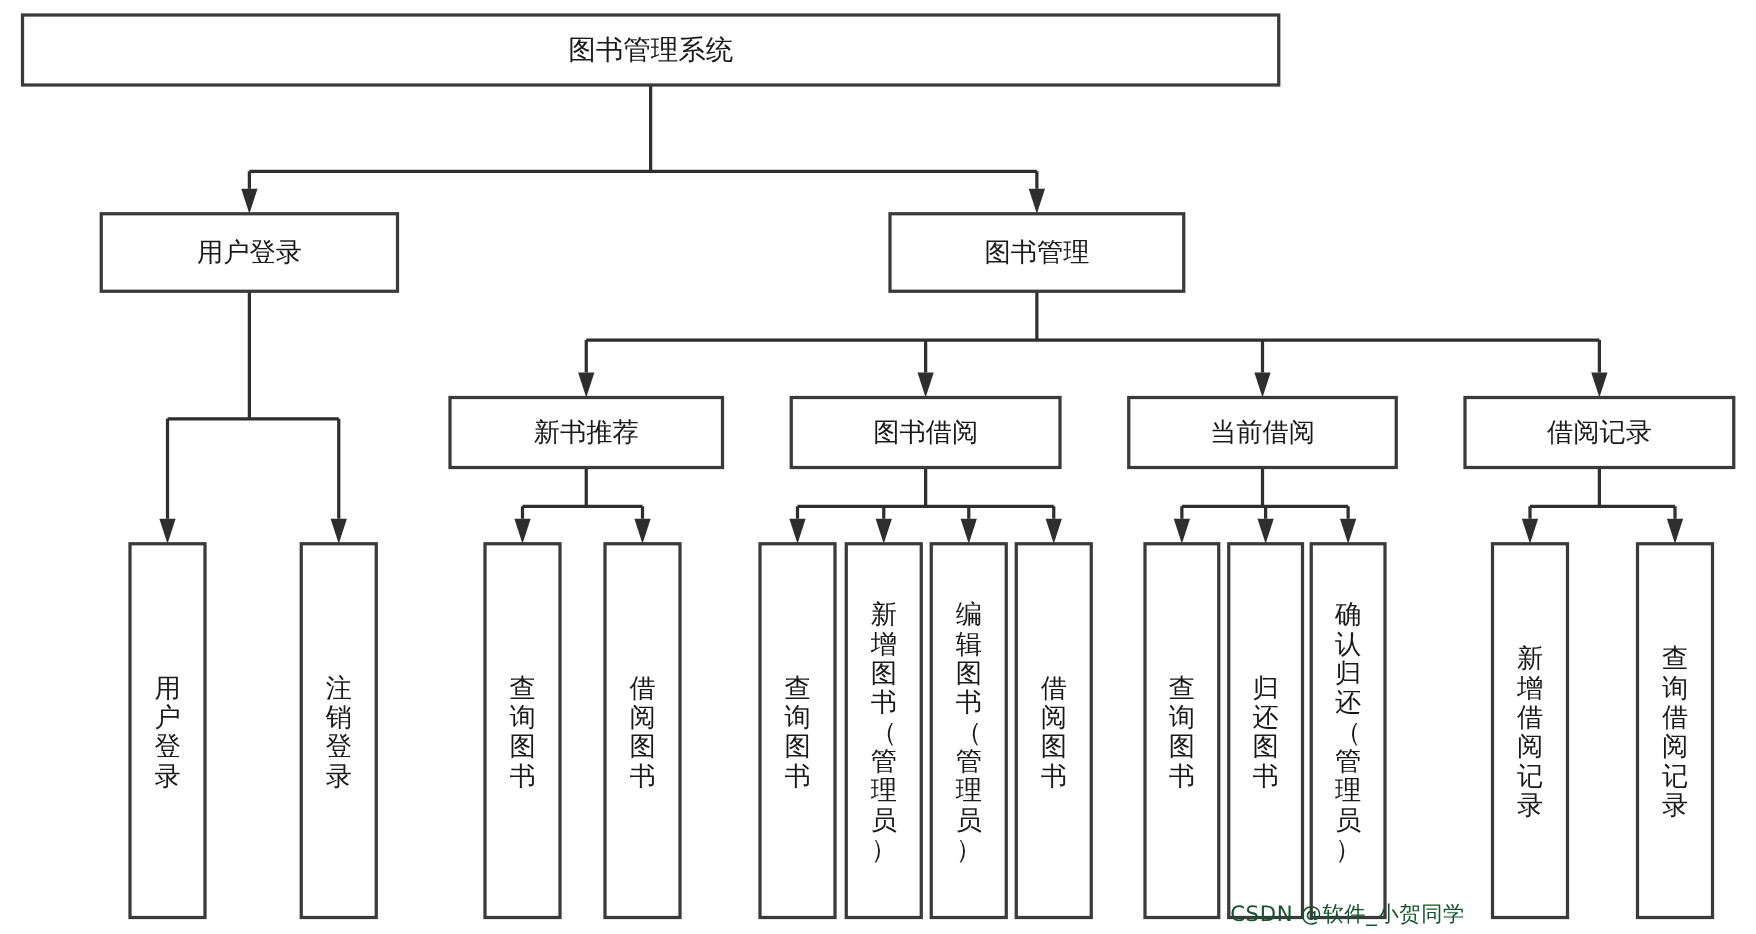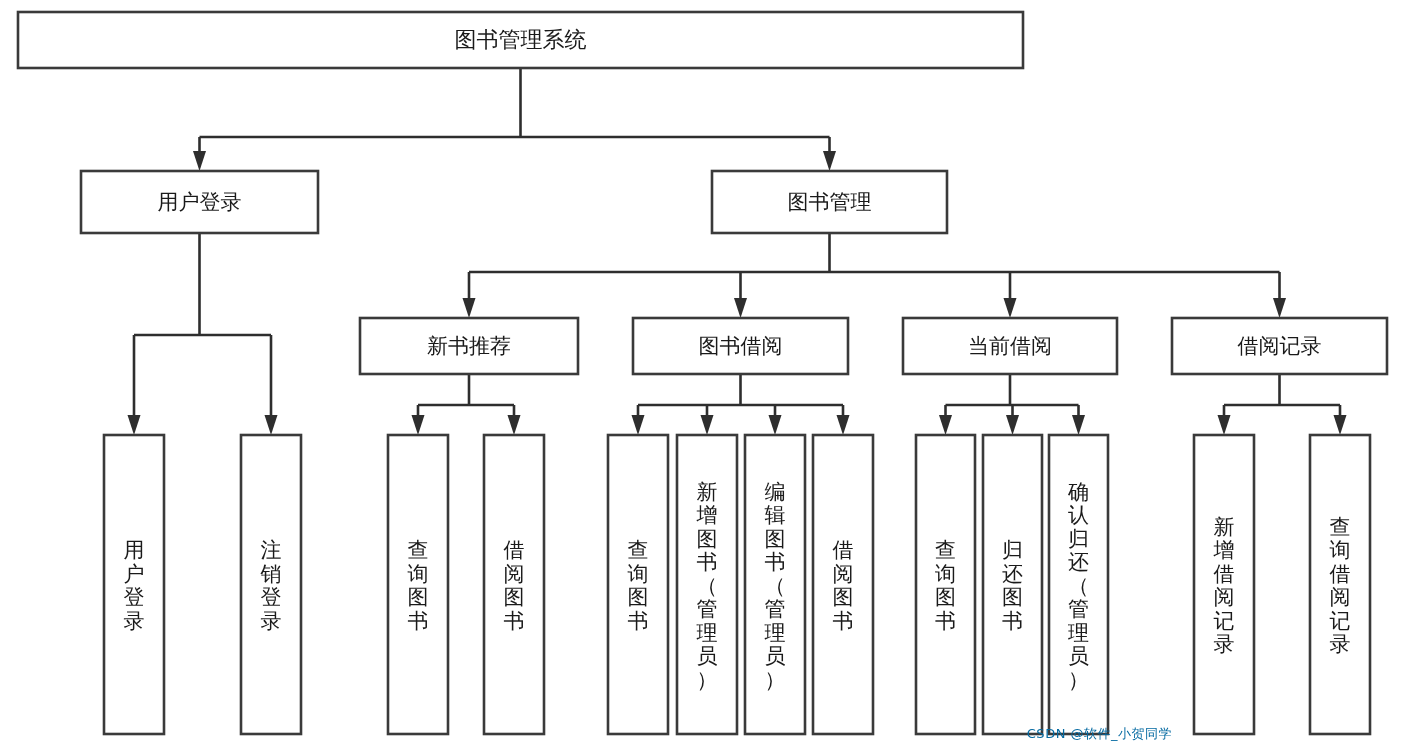--- a/index.html
+++ b/index.html
@@ -51,22 +51,22 @@
   }
   .arrow-head {
     fill: #2e2e2e;
     stroke: none;
   }
   .watermark {
     position: absolute;
     right: 8px;
     bottom: 4px;
     font-family: "DejaVu Sans", "Liberation Sans", sans-serif;
-    font-size: 13px;
-    color: #0369a1;
+    font-size: 17px;
+    color: #14532d;
     letter-spacing: 0.5px;
     white-space: nowrap;
     user-select: none;
   }
 </style>
 </head>
 <body>
 
 <div id="diagram-root">
   <svg class="diagram-canvas" viewBox="0 0 1405 747" xmlns="http://www.w3.org/2000/svg">

